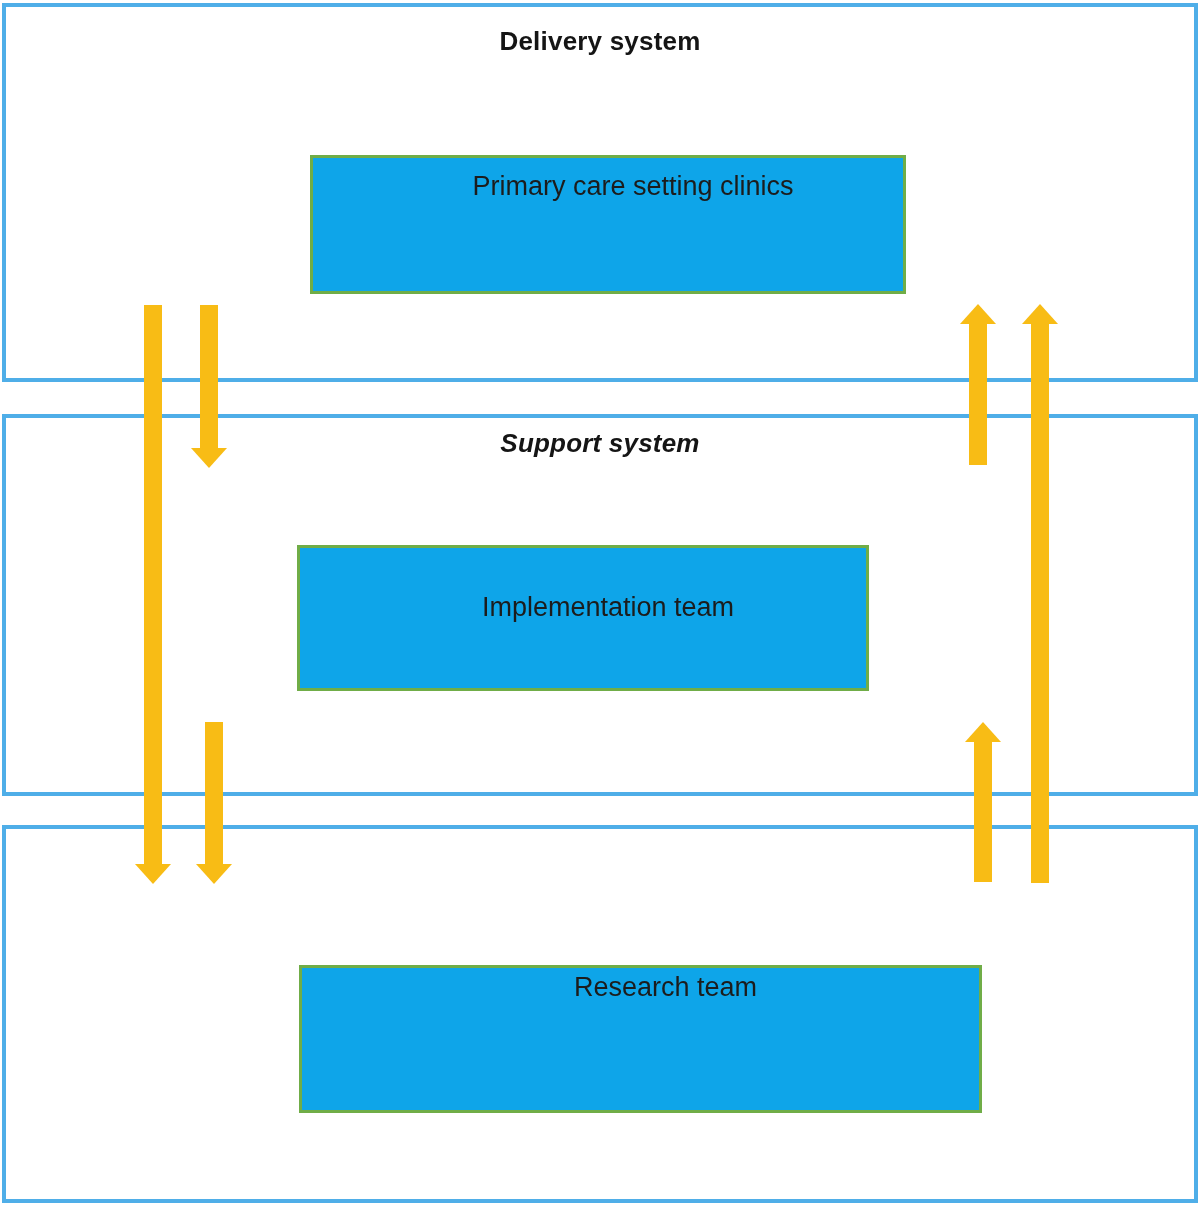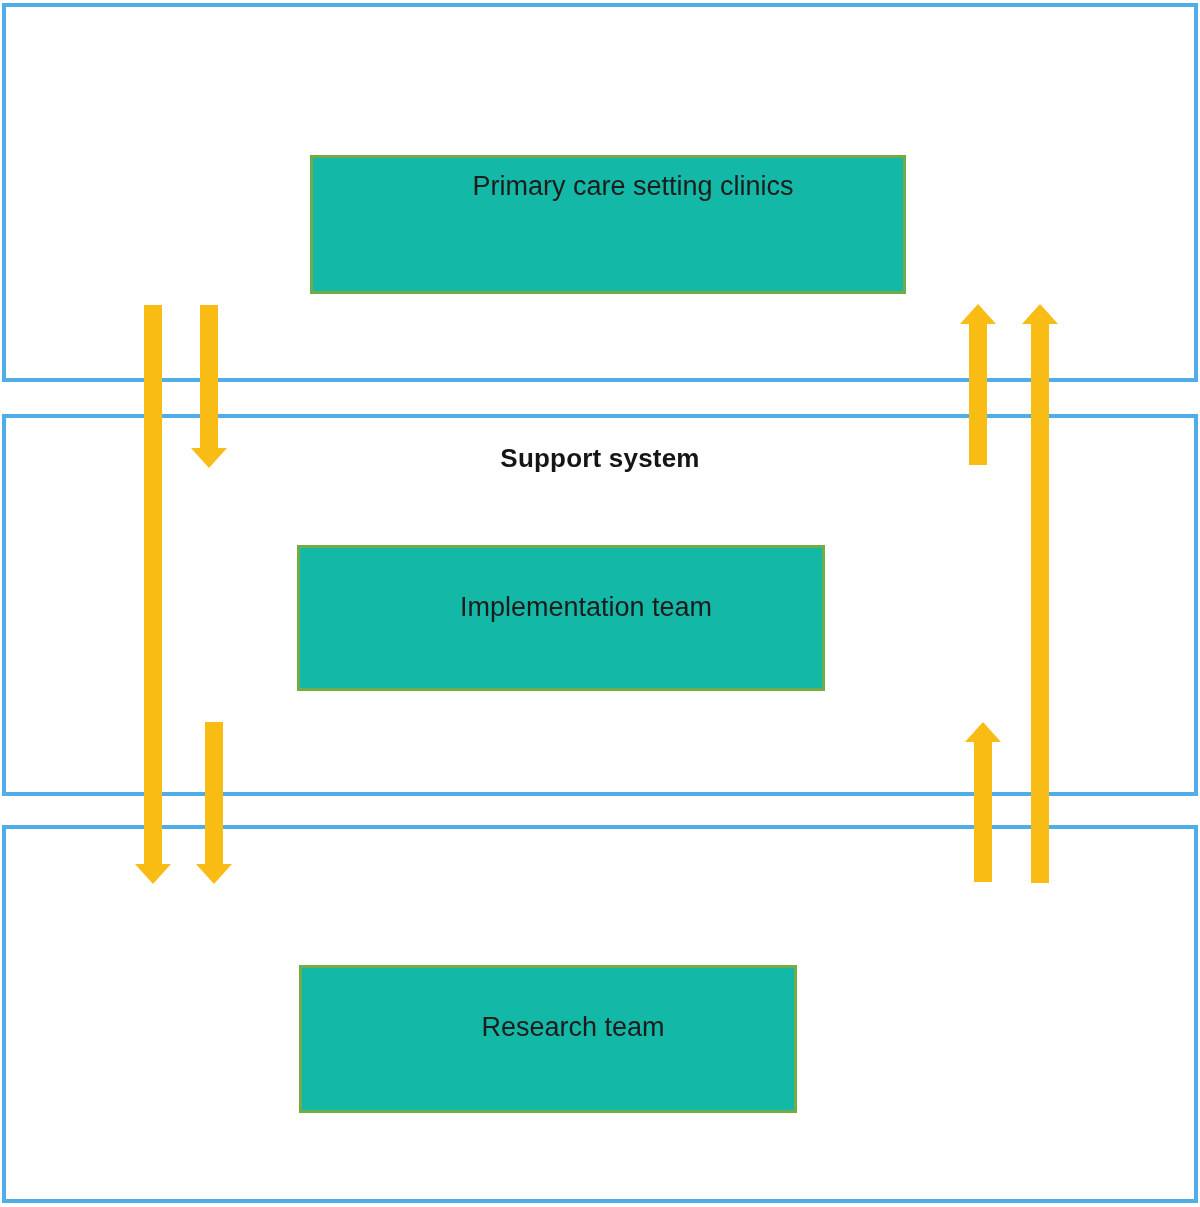--- a/index.html
+++ b/index.html
@@ -31,37 +31,37 @@
     position: absolute;
     left: 0;
     right: 0;
     text-align: center;
     font-weight: bold;
     font-size: 26px;
     letter-spacing: 0.2px;
     color: var(--title-text, #151515);
   }
   .s1 .section-title { top: 19px; }
-  .s2 .section-title { top: 25px; }
+  .s2 .section-title { top: 10px; font-style: italic; }
   .s3 .section-title { top: 13px; }
 
   .green-box {
     position: absolute;
     box-sizing: border-box;
     border: 3px solid var(--box-border, #70AD47);
-    background: #14b8a6;
+    background: #0ea5e9;
     text-align: center;
     font-size: 27px;
     color: var(--box-text, #1c1c1c);
     padding-left: 50px; 
     line-height: 39px;
   }
   .s1 .green-box { left: 304px; top: 148px; width: 596px; height: 139px; padding-top: 9px;  }
-  .s2 .green-box { left: 291px; top: 127px; width: 528px; height: 146px; padding-top: 40px; }
-  .s3 .green-box { left: 293px; top: 136px; width: 498px; height: 148px; padding-top: 40px; }
+  .s2 .green-box { left: 291px; top: 127px; width: 572px; height: 146px; padding-top: 40px; }
+  .s3 .green-box { left: 293px; top: 136px; width: 683px; height: 148px; }
 
   .arrow {
     position: absolute;
     width: 36px;
     display: flex;
     flex-direction: column;
     align-items: center;
   }
   .arrow .shaft {
     width: 18px;
@@ -84,20 +84,21 @@
   .arrow.a-right-short1{ left: 960px;  top: 304px; height: 161px; }
   .arrow.a-right-short2{ left: 965px;  top: 722px; height: 160px; }
   .arrow.a-right-long  { left: 1022px; top: 304px; height: 579px; }
 </style>
 </head>
 <body>
 
 <div class="diagram">
 
   <div class="section s1">
+    <div class="section-title">Delivery system</div>
     <div class="green-box">
       <div>Primary care setting clinics</div>
     </div>
   </div>
 
   <div class="section s2">
     <div class="section-title">Support system</div>
     <div class="green-box">
       <div>Implementation team</div>
     </div>

